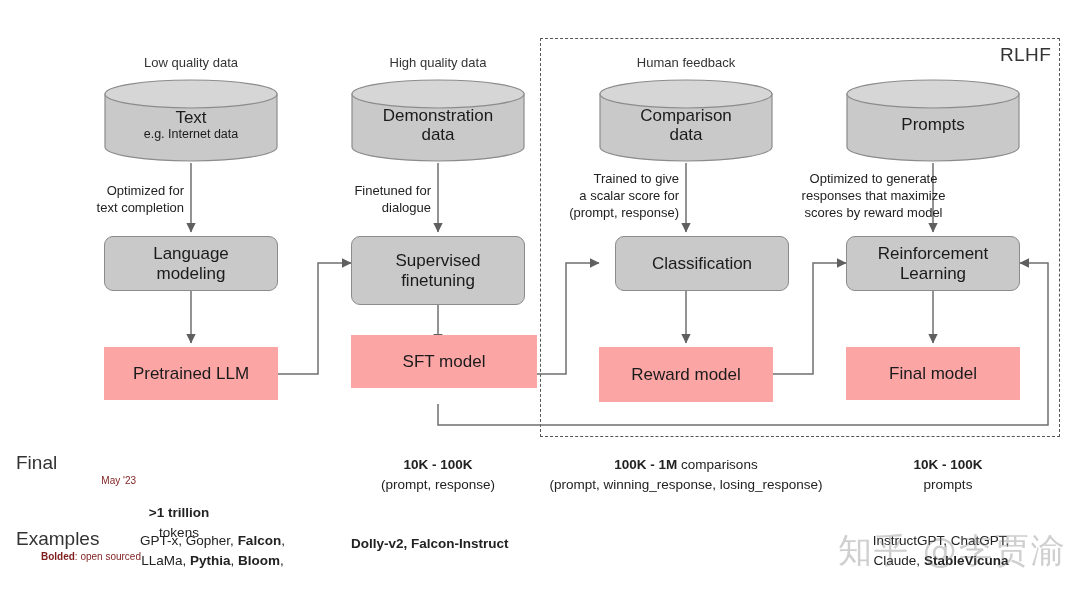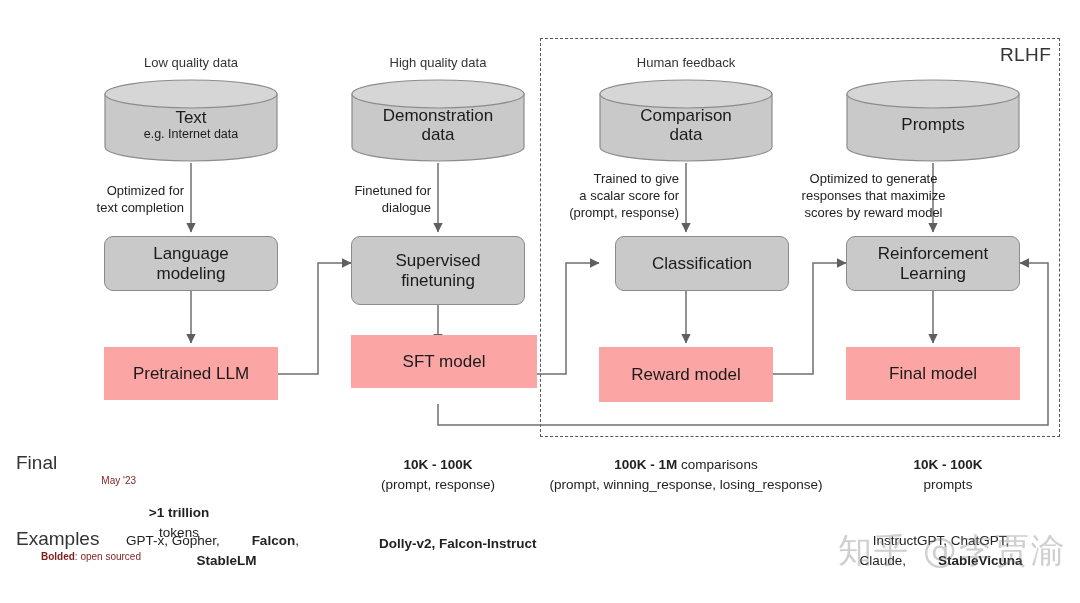--- a/index.html
+++ b/index.html
@@ -78,21 +78,21 @@
 
   
   #wires{left:0;top:0;width:1080px;height:603px;pointer-events:none;}
 
   
   .rowlabel-big{font-size:19px;color:#333333;line-height:1.15;}
   .rowlabel-small{font-size:10px;color:#7f1d1d;line-height:1.35;text-align:right;}
   .cellcol{text-align:center;font-size:13.5px;color:#222222;line-height:1.45;}
   .cellcol b{font-weight:bold;}
   .ex{font-size:13.5px;color:#222222;line-height:1.5;text-align:center;}
-  .ex b{font-weight:bold;margin-left:28px;}
+  .ex b{font-weight:bold;}
 
   
   #watermark{
     left:838px;top:528px;
     font-size:34px;color:rgba(130,130,130,.38);
     font-family:"DejaVu Sans",sans-serif;
     letter-spacing:2px;white-space:nowrap;
     user-select:none;
   }
 </style>
@@ -250,21 +250,21 @@
     <div>prompts</div>
   </div>
 
   <div class="abs" style="left:16px;top:528px;width:125px;">
     <div class="rowlabel-big">Examples</div>
     <div class="rowlabel-small"><b>Bolded</b><span>: open sourced</span></div>
   </div>
 
   <div class="abs ex" style="left:125px;top:531px;width:175px;">
     <div>GPT-x, Gopher, <b>Falcon</b>,</div>
-    <div><b>StableLM</b></div>
+    <div>LLaMa, <b>Pythia</b>, <b>Bloom</b>,</div>
   </div>
 
   <div class="abs ex" style="left:351px;top:534px;width:230px;text-align:left;">
     <div><b>Dolly-v2, Falcon-Instruct</b></div>
   </div>
 
   <div class="abs ex" style="left:846px;top:531px;width:190px;">
     <div>InstructGPT, ChatGPT,</div>
     <div>Claude, <b>StableVicuna</b></div>
   </div>

